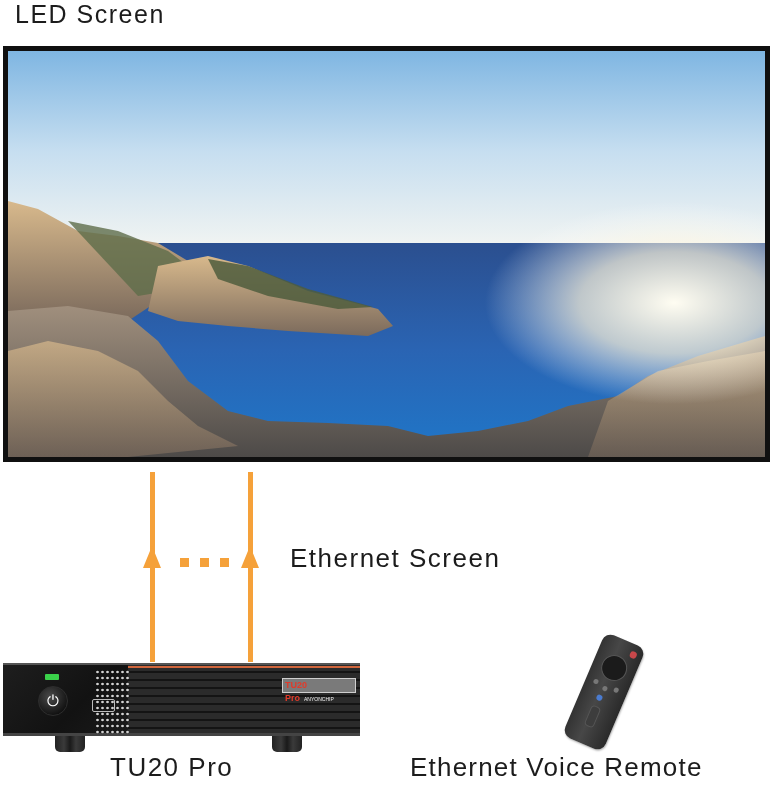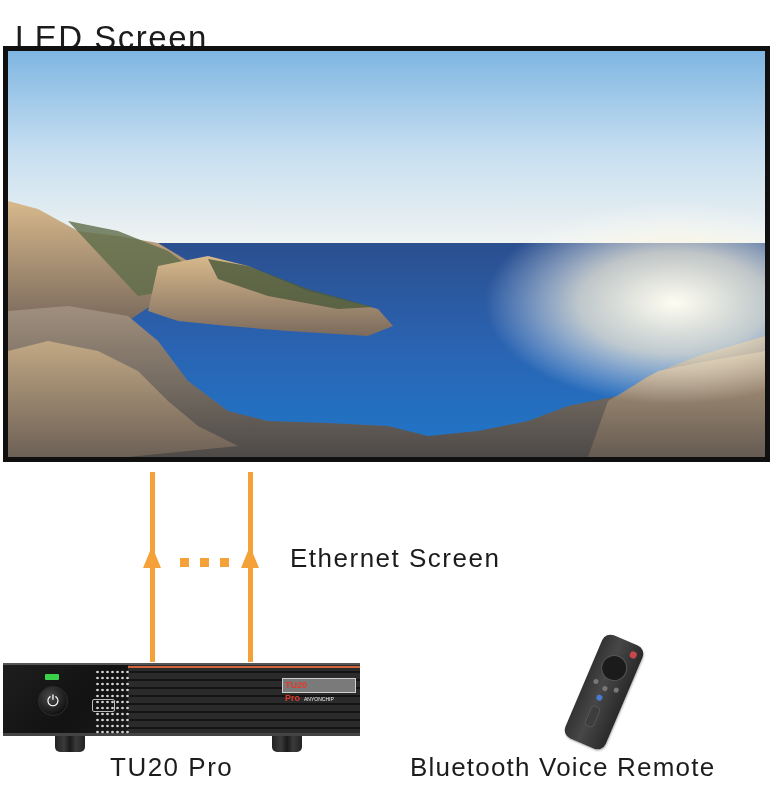--- a/index.html
+++ b/index.html
@@ -1,18 +1,18 @@
 <!DOCTYPE html>
 <html><head>
 <meta charset="utf-8">
 <style>
   html, body { margin:0; padding:0; background:#ffffff; }
   body { width:775px; height:785px; position:relative; overflow:hidden; font-family:"Liberation Sans", "DejaVu Sans", sans-serif; color:#1a1a1a; }
   .label { position:absolute; font-size:26px; letter-spacing:1.5px; white-space:nowrap; color:#1c1c1c; }
-  #lbl-led { left:15px; top:0px; font-size:33px;margin-top:19px; }
+  #lbl-led { left:15px; top:0px; font-size:25px; }
   #lbl-eth { left:290px; top:543px; }
   #lbl-tu { left:110px; top:752px; }
   #lbl-bt { left:410px; top:752px; letter-spacing:1.2px; }
 
   .screen { position:absolute; left:3px; top:46px; width:767px; height:416px; background:#101010; box-sizing:border-box; padding:5px; }
   .screen-inner { position:relative; width:100%; height:100%; overflow:hidden; }
   .screen-inner svg { display:block; width:100%; height:100%; }
 
   .cable { position:absolute; width:5px; background:#f5a13a; }
   .arrowhead { position:absolute; width:0; height:0; border-left:9px solid transparent; border-right:9px solid transparent; border-bottom:22px solid #f5a13a; }
@@ -115,13 +115,13 @@
 <div class="remote">
   <div class="r-power"></div>
   <div class="r-dpad"></div>
   <div class="r-btn" style="left:8px; top:47px;"></div>
   <div class="r-btn" style="left:19px; top:50px;"></div>
   <div class="r-btn" style="left:30px; top:47px;"></div>
   <div class="r-mic"></div>
   <div class="r-vol"></div>
 </div>
 
-<div class="label" id="lbl-bt">Bluetooth Voice Remote</div>
+<div class="label" id="lbl-bt">Ethernet Voice Remote</div>
 
 </body></html>

